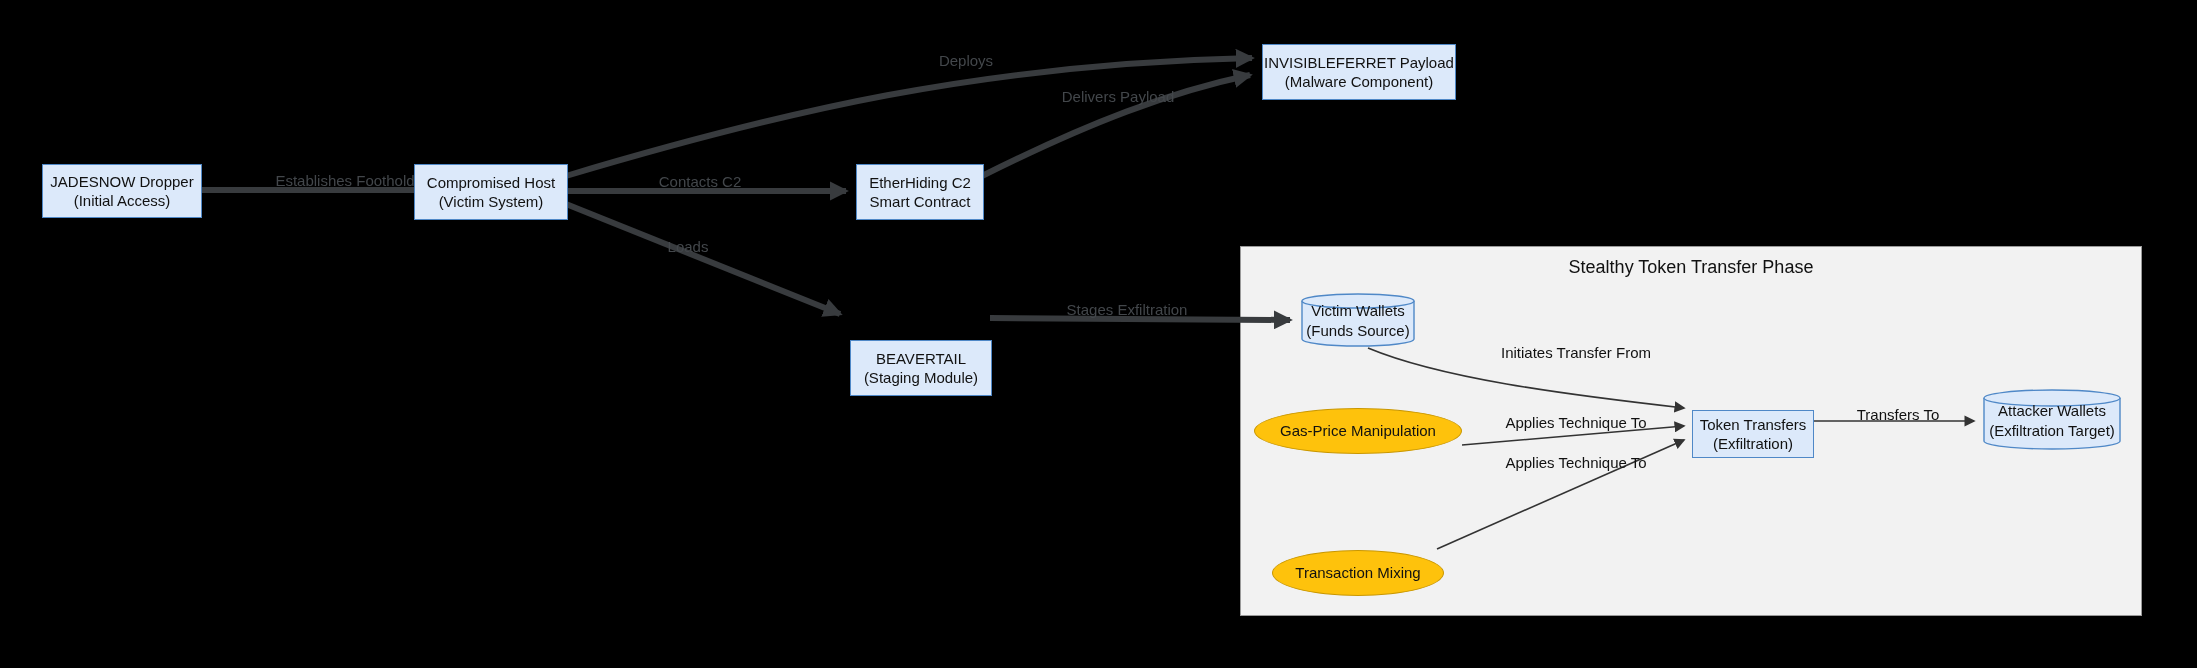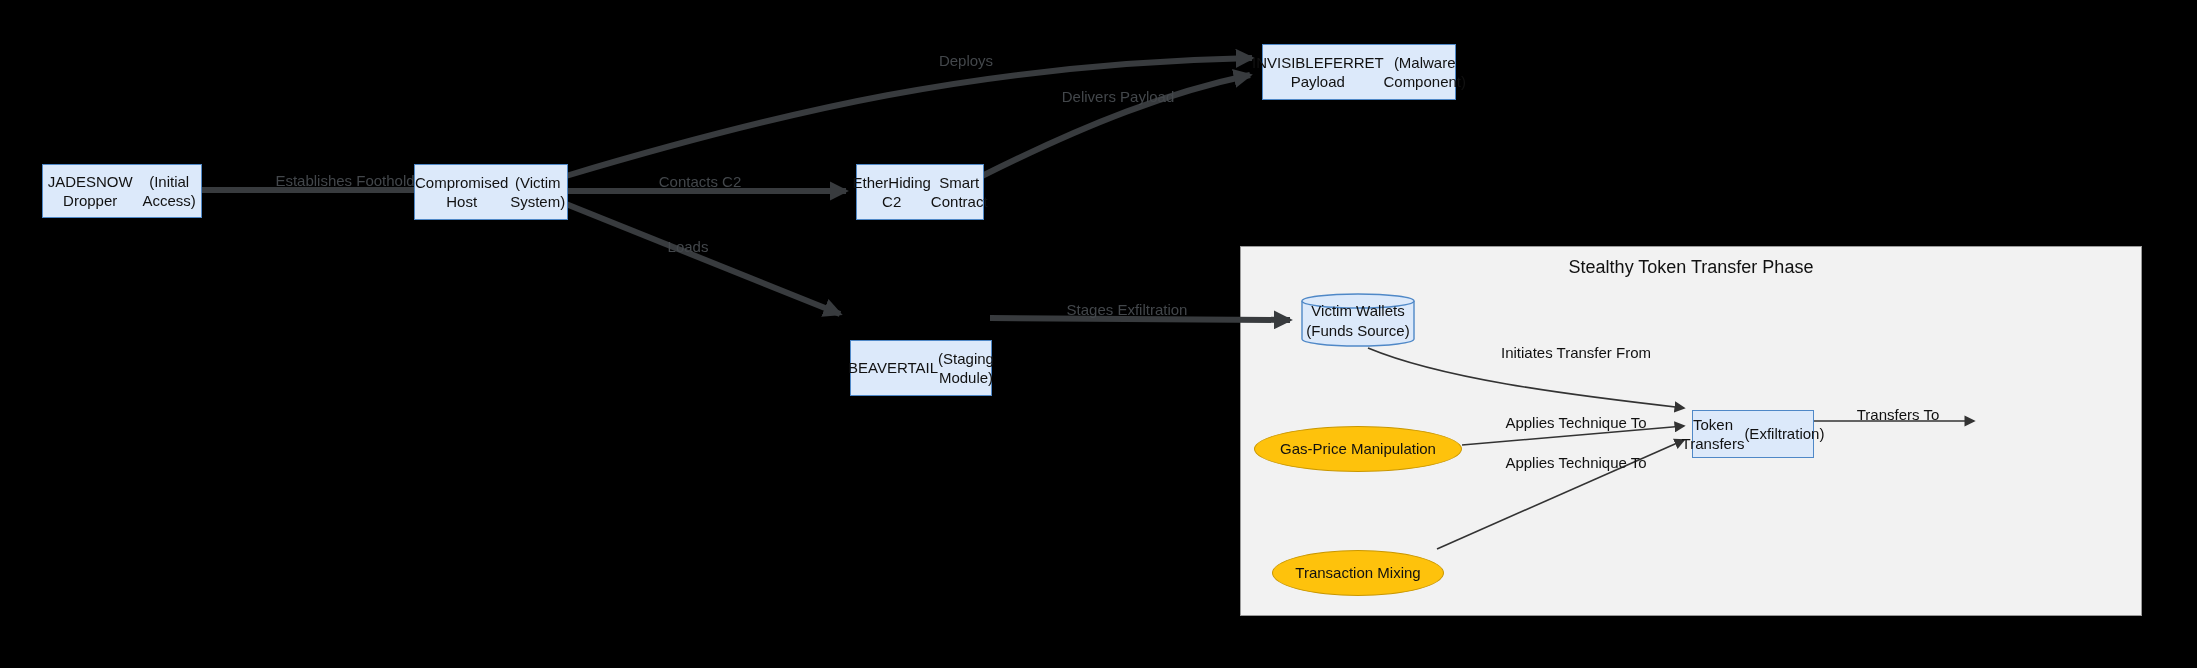--- a/index.html
+++ b/index.html
@@ -3,21 +3,21 @@
 <meta charset="utf-8">
 <style>
   html,body{margin:0;padding:0;background:#000;}
   body{width:2197px;height:668px;position:relative;overflow:hidden;
        font-family:"Liberation Sans",sans-serif;color:#111;}
   .stage{position:absolute;left:0;top:0;width:2197px;height:668px;}
   .cluster{position:absolute;background:#f2f2f2;border:1.2px solid #9a9a9a;z-index:1;}
   .cluster-title{position:absolute;left:0;right:0;top:10px;text-align:center;
        font-size:18px;color:#111;}
   svg.edge-layer{position:absolute;left:0;top:0;z-index:2;}
-  .node{position:absolute;display:flex;flex-direction:row;align-items:center;
+  .node{position:absolute;display:flex;flex-direction:column;align-items:center;
        justify-content:center;text-align:center;font-size:15px;line-height:1.28;
        color:#111;z-index:3;}
   .box{background:#dce9fa;border:1.4px solid #4f88c7;}
   .ellipse{border-radius:50%;background:#fec20c;border:1.4px solid #c99700;}
   .cyl{background:transparent;border:none;}
   .cyl .shape{position:absolute;left:0;top:0;}
   .cyl .label{position:relative;padding-top:1px;}
   .edge-label{position:absolute;transform:translate(-50%,-50%);font-size:15px;
        white-space:nowrap;z-index:4;}
   .edge-label.dark{color:#43474b;}
@@ -100,22 +100,32 @@
     <svg class="shape" width="116" height="56" viewBox="0 0 116 56">
       <path d="M2,9 L2,47 A56,7 0 0 0 114,47 L114,9" fill="#dce9fa" stroke="#4f88c7" stroke-width="1.4"></path>
       <ellipse cx="58" cy="9" rx="56" ry="7" fill="#dce9fa" stroke="#4f88c7" stroke-width="1.4"></ellipse>
     </svg>
     <div class="label">
       <span>Victim Wallets</span><br>
       <span>(Funds Source)</span>
     </div>
   </div>
 
+  <div class="node cyl" style="left:1982px;top:388px;width:140px;height:64px;">
+    <svg class="shape" width="140" height="64" viewBox="0 0 140 64">
+      <path d="M2,10 L2,53 A68,8 0 0 0 138,53 L138,10" fill="#dce9fa" stroke="#4f88c7" stroke-width="1.4"></path>
+      <ellipse cx="70" cy="10" rx="68" ry="8" fill="#dce9fa" stroke="#4f88c7" stroke-width="1.4"></ellipse>
+    </svg>
+    <div class="label">
+      <span>Attacker Wallets</span><br>
+      <span>(Exfiltration Target)</span>
+    </div>
+  </div>
 
-  <div class="node ellipse" style="left:1254px;top:426px;width:206px;height:44px;">
+  <div class="node ellipse" style="left:1254px;top:408px;width:206px;height:44px;">
     <span>Gas-Price Manipulation</span>
   </div>
 
   <div class="node ellipse" style="left:1272px;top:550px;width:170px;height:44px;text-align:right;">
     <span>Transaction Mixing</span>
   </div>
 
 </div>
 
 </body></html>

